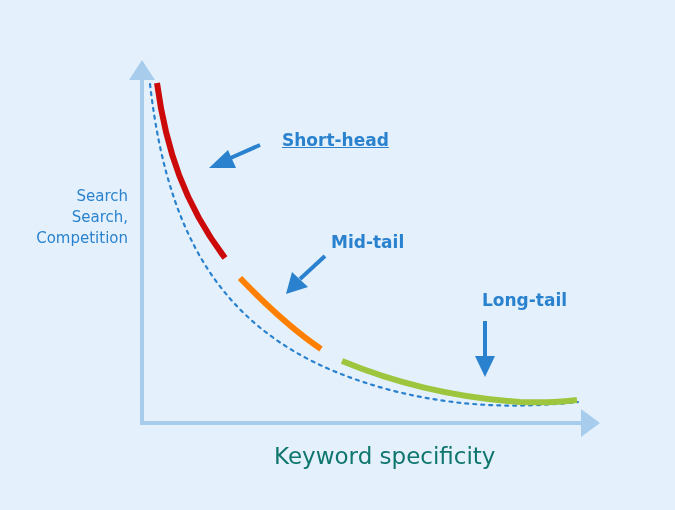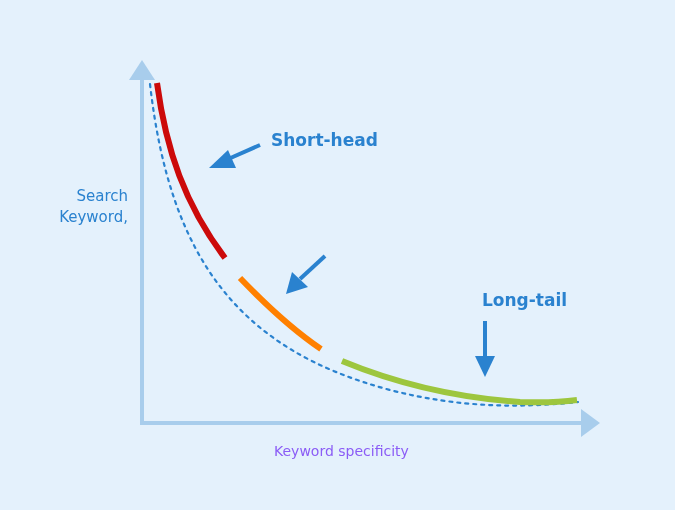--- a/index.html
+++ b/index.html
@@ -1,20 +1,20 @@
 <!DOCTYPE html>
 <html><head>
 <meta charset="utf-8">
 <style>
   html, body { margin: 0; padding: 0; }
   body { width: 675px; height: 510px; background: #e4f1fc; overflow: hidden; position: relative; font-family: "DejaVu Sans", "Liberation Sans", sans-serif; }
   #stage { position: absolute; left: 0; top: 0; width: 675px; height: 510px; }
   .lbl { position: absolute; color: #2a82cf; font-weight: bold; font-size: 17px; white-space: nowrap; }
   .axis-lbl { position: absolute; color: #2a82cf; font-size: 15px; text-align: right; line-height: 21px; }
-  .x-lbl { position: absolute; color: #8b5cf6; font-size: 14px; white-space: nowrap; }
+  .x-lbl { position: absolute; color: #0f766e; font-size: 23px; white-space: nowrap; }
 </style>
 </head>
 <body>
 
 <div id="stage">
   <svg width="675" height="510" viewBox="0 0 675 510">
 
     <g>
       <line x1="142" y1="78" x2="142" y2="424" stroke="#a8cdec" stroke-width="4"></line>
       <polygon points="129,80 142,60 155,80" fill="#a8cdec"></polygon>
@@ -35,22 +35,24 @@
     <g>
       <line x1="325" y1="256" x2="300" y2="279" stroke="#2a82cf" stroke-width="4"></line>
       <polygon points="286,294 292,272 308,287" fill="#2a82cf"></polygon>
     </g>
     <g>
       <line x1="485" y1="321" x2="485" y2="360" stroke="#2a82cf" stroke-width="4"></line>
       <polygon points="475,356 495,356 485,377" fill="#2a82cf"></polygon>
     </g>
   </svg>
 
-  <div class="lbl" style="left:271px; top:130px;">Short-head</div>
+  <div class="lbl" style="left:282px; top:130px;text-decoration:underline;">Short-head</div>
+  <div class="lbl" style="left:331px; top:232px;">Mid-tail</div>
   <div class="lbl" style="left:444px; top:290px;margin-left:38px;">Long-tail</div>
 
   <div class="axis-lbl" style="left:18px; top:186px; width:110px;">
     <div>Search</div>
-    <div>Keyword,</div>
+    <div>Search,</div>
+    <div>Competition</div>
   </div>
 
   <div class="x-lbl" style="left:274px; top:443px;">Keyword specificity</div>
 </div>
 
 </body></html>

